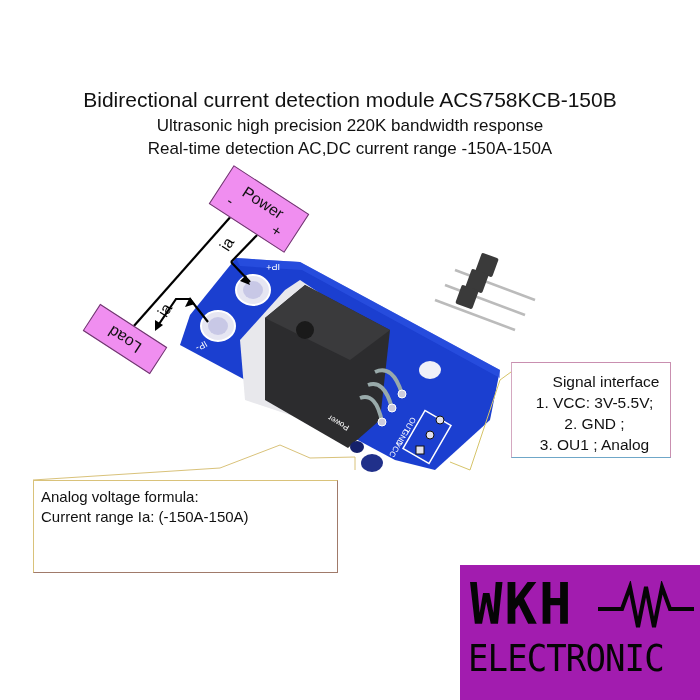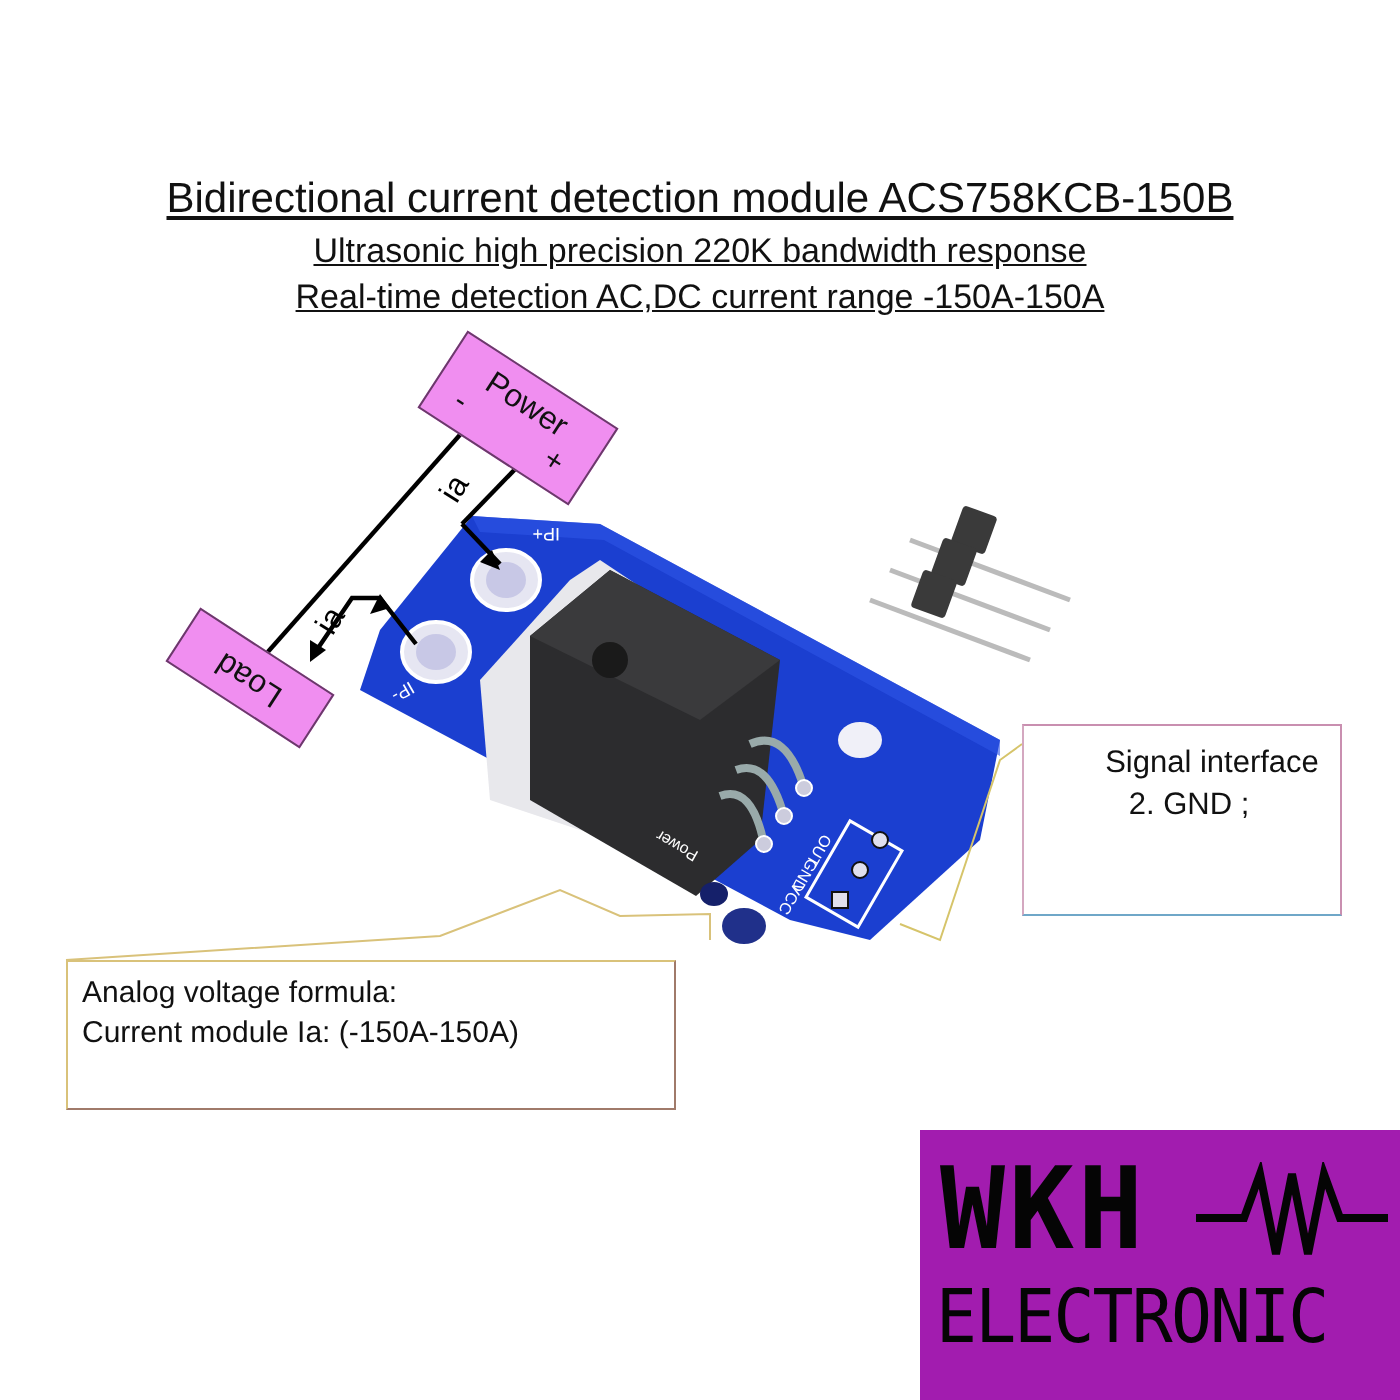--- a/index.html
+++ b/index.html
@@ -1,19 +1,19 @@
 <!DOCTYPE html>
 <html><head>
   <meta charset="utf-8">
   <style>
     * { box-sizing: border-box; margin: 0; padding: 0; }
     html, body { width: 700px; height: 700px; background: #ffffff; overflow: hidden; }
     body { position: relative; font-family: "Liberation Sans", sans-serif; color: #111; }
 
-    .title { position: absolute; left: 0; width: 700px; text-align: center; white-space: nowrap; color: #111; text-decoration: underline; }
+    .title { position: absolute; left: 0; width: 700px; text-align: center; white-space: nowrap; color: #111; }
     .t1 { top: 88px; font-size: 21px; }
     .t2 { top: 116px; font-size: 17px; }
     .t3 { top: 139px; font-size: 17px; }
 
     .pink-box {
       position: absolute; background: #f08ef0; border: 1.5px solid #6b3a6b;
       display: flex; flex-direction: column; align-items: center; justify-content: center;
       font-size: 16px; color: #111;
     }
     .power-box { left: 214px; top: 186px; width: 90px; height: 46px; transform: rotate(33deg); }
@@ -23,21 +23,21 @@
     svg.overlay { position: absolute; left: 0; top: 0; }
 
     .signal-box {
       position: absolute; left: 511px; top: 362px; width: 160px; height: 96px;
       border: 1px solid #c98fb0; border-bottom-color: #6fa7c8; border-left-color: #d4a8c0; background: #fff;
       font-size: 15.5px; line-height: 21px; padding-left: 7px; padding-top: 8px; color: #111; text-align: center;
     }
     .signal-box .hdr { padding-left: 23px; }
 
     .formula-box {
-      position: absolute; left: 33px; top: 480px; width: 305px; height: 75px;
+      position: absolute; left: 33px; top: 480px; width: 305px; height: 93px;
       border: 1px solid #a07a6a; border-top-color: #d9c27a; border-left-color: #d9c27a; background: #fff;
       font-size: 15px; line-height: 20px; padding-left: 7px; padding-top: 6px; color: #111; white-space: nowrap;
     }
     .u { text-decoration: underline; }
 
     .logo {
       position: absolute; left: 460px; top: 565px; width: 240px; height: 135px; background: #a21caf;
     }
     .logo-wkh {
       position: absolute; left: 10px; top: 8px; font-family: "DejaVu Sans Mono", monospace; font-weight: bold;
@@ -129,26 +129,28 @@
     <span>+</span>
   </div>
 </div>
 
 <div class="pink-box load-box">
   <div>Load</div>
 </div>
 
 <div class="signal-box">
   <div class="hdr">Signal  interface</div>
+  <div>1.  VCC: 3V-5.5V;</div>
   <div>2.  GND ;</div>
+  <div>3.  OU1  ;  Analog</div>
 </div>
 
 <div class="formula-box">
   <div>Analog voltage formula:</div>
-  <div>Current module Ia: (-150A-150A)</div>
+  <div>Current range Ia: (-150A-150A)</div>
 </div>
 
 <div class="logo">
   <div class="logo-wkh">WKH</div>
   <svg style="position:absolute;left:136px;top:16px" width="100" height="50">
     <polyline points="2,28 26,28 34,6 42,46 50,6 58,46 66,6 74,28 98,28" stroke="#050505" stroke-width="4" fill="none" stroke-linejoin="miter"></polyline>
   </svg>
   <div class="logo-elec">ELECTRONIC</div>
 </div>
 

